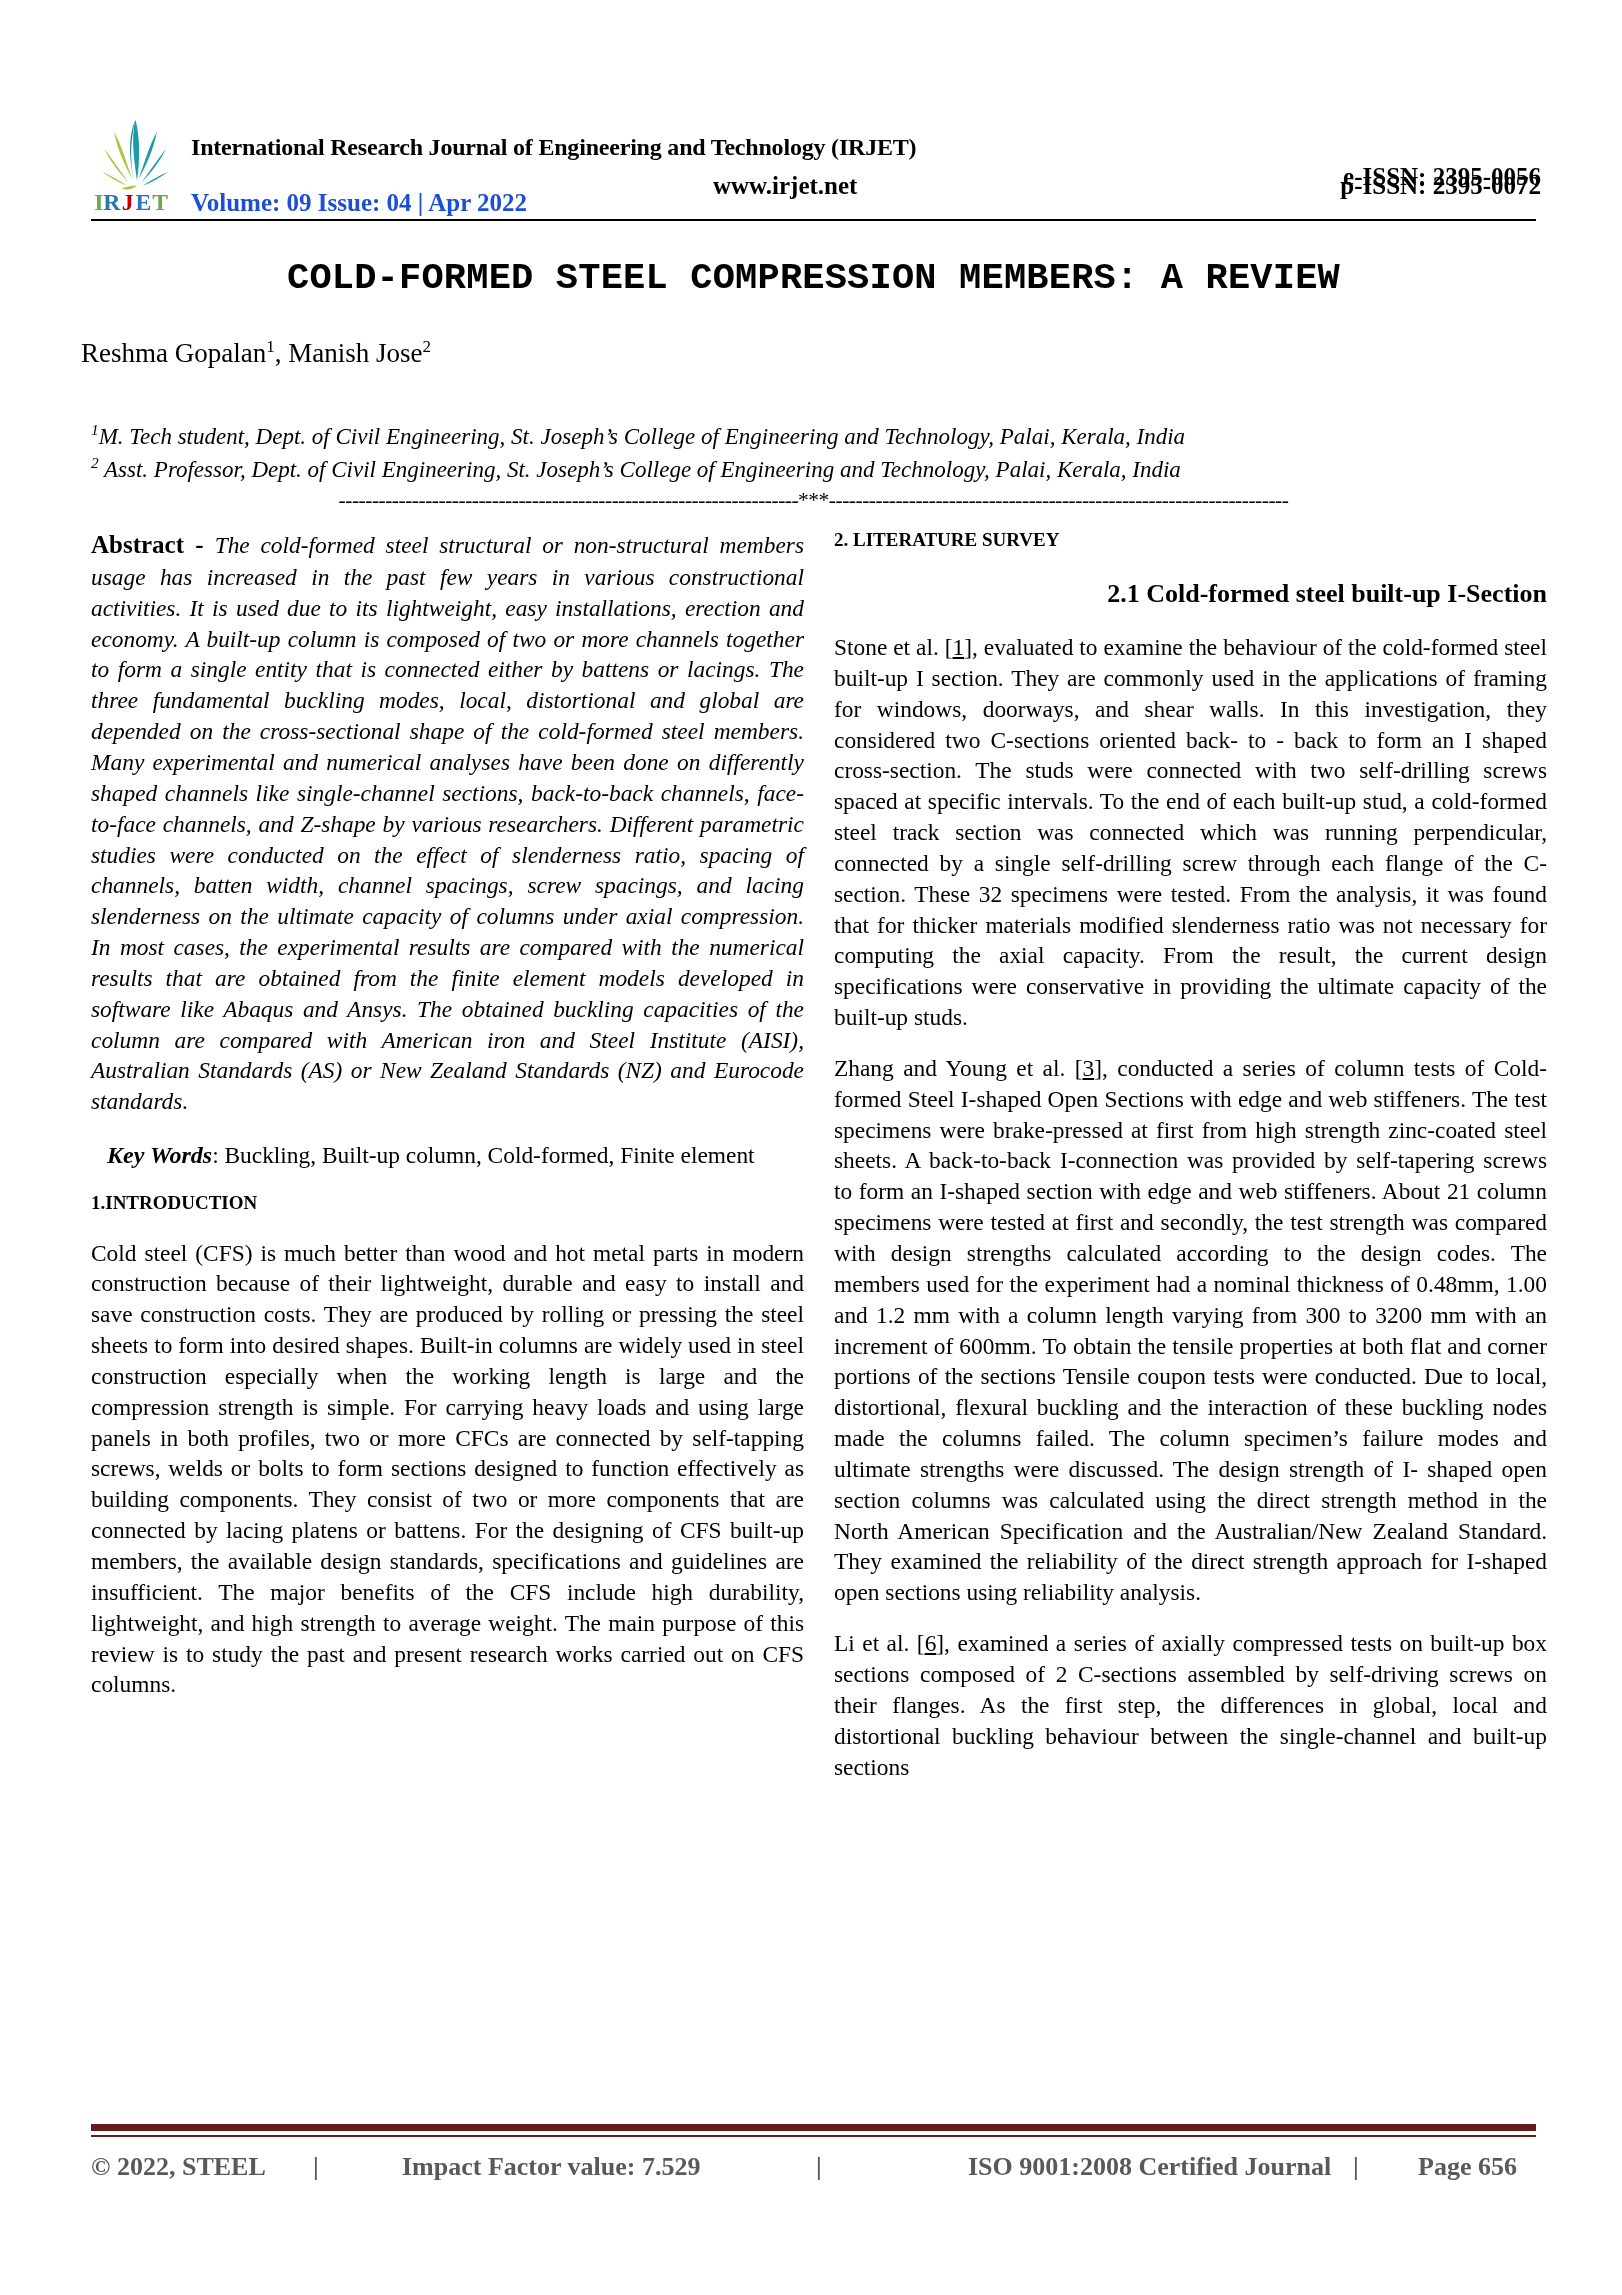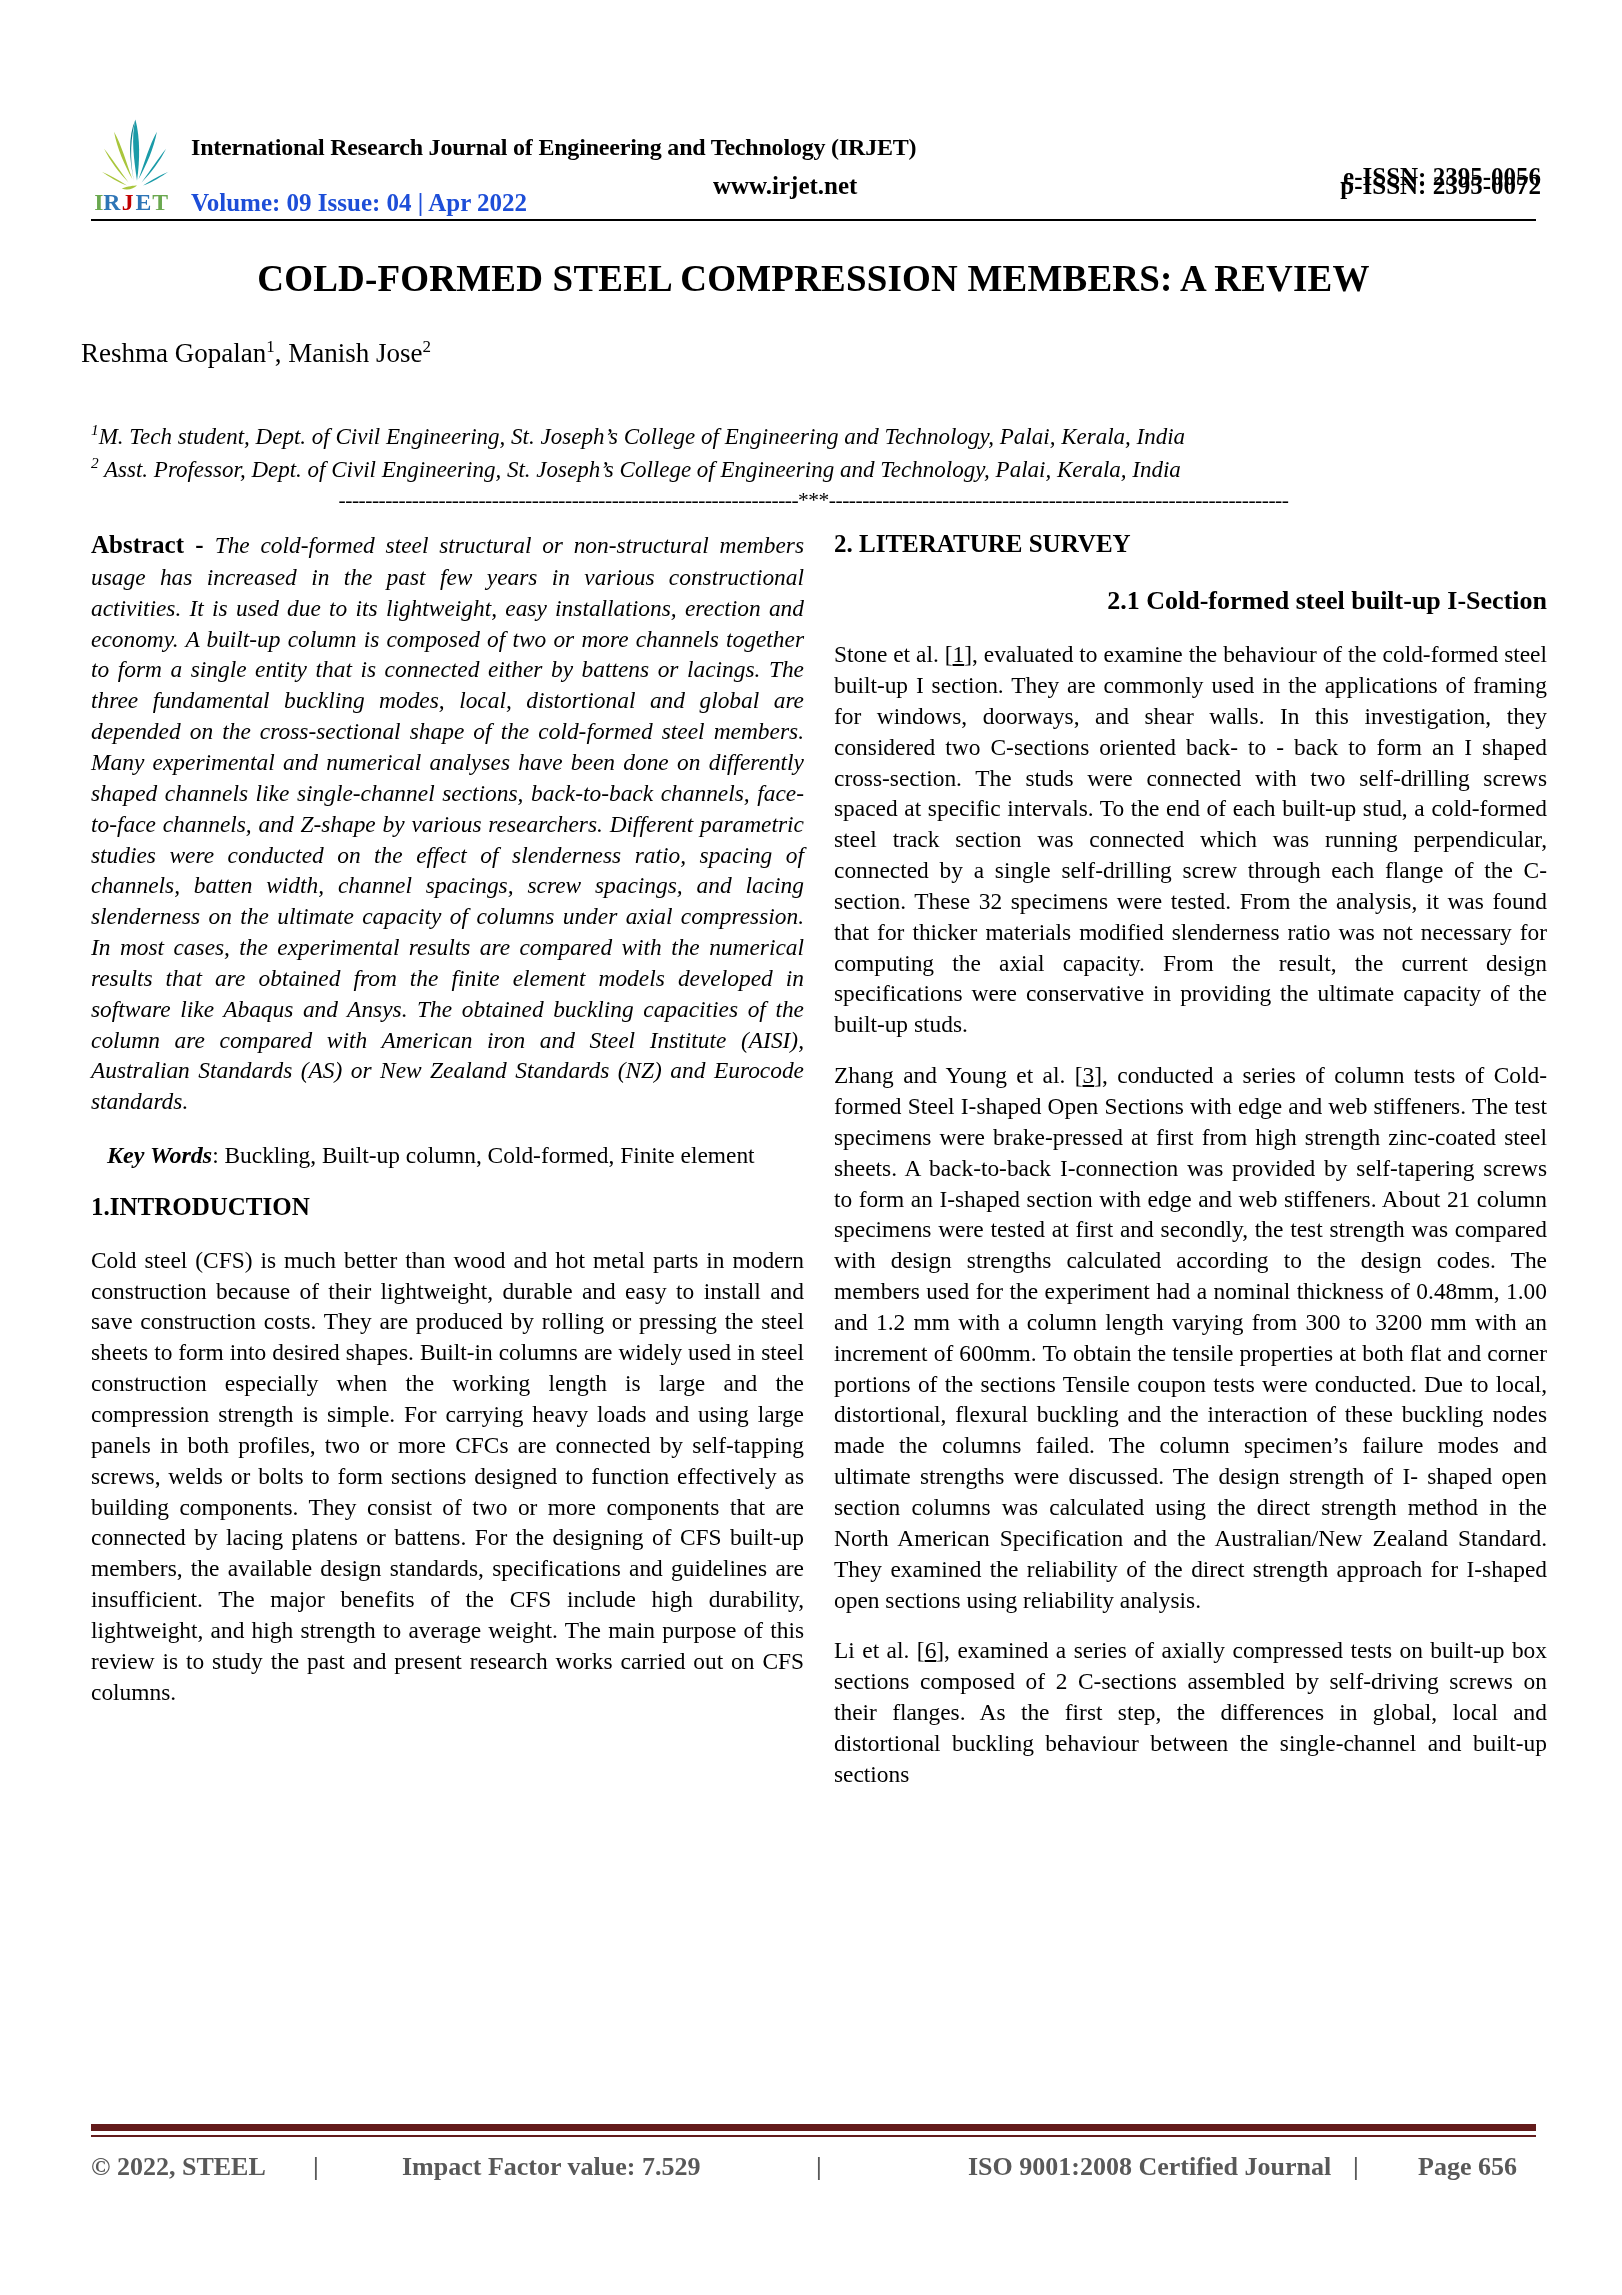--- a/index.html
+++ b/index.html
@@ -112,21 +112,21 @@
     background: #000000;
   }
 
   
   .paper-title {
     position: absolute;
     left: 91px;
     top: 257px;
     width: 1445px;
     text-align: center;
-    font-family: Liberation Serif, serif;
+    font-family: Liberation Mono, monospace;
     font-weight: bold;
     font-size: 37px;
     letter-spacing: 0.2px;
   }
   .authors {
     position: absolute;
     left: 81px;
     top: 337px;
     width: 1445px;
     text-align: left;
@@ -197,21 +197,21 @@
     margin: 23px 0 20px 16px;
     font-family: "Liberation Serif", serif;
     font-size: 23.4px;
     line-height: 1.318;
     text-align: left;
   }
   h2.section {
     margin: 17px 0 23px 0;
     font-family: "Liberation Serif", serif;
     font-weight: bold;
-    font-size: 25px;
+    font-size: 19px;
     line-height: 1.2;
     text-align: left;
   }
   h2.section.first { margin-top: 0; }
   h3.subsection {
     margin: 26px 0 23px 0;
     font-family: "Liberation Serif", serif;
     font-weight: bold;
     font-size: 26px;
     line-height: 1.2;

